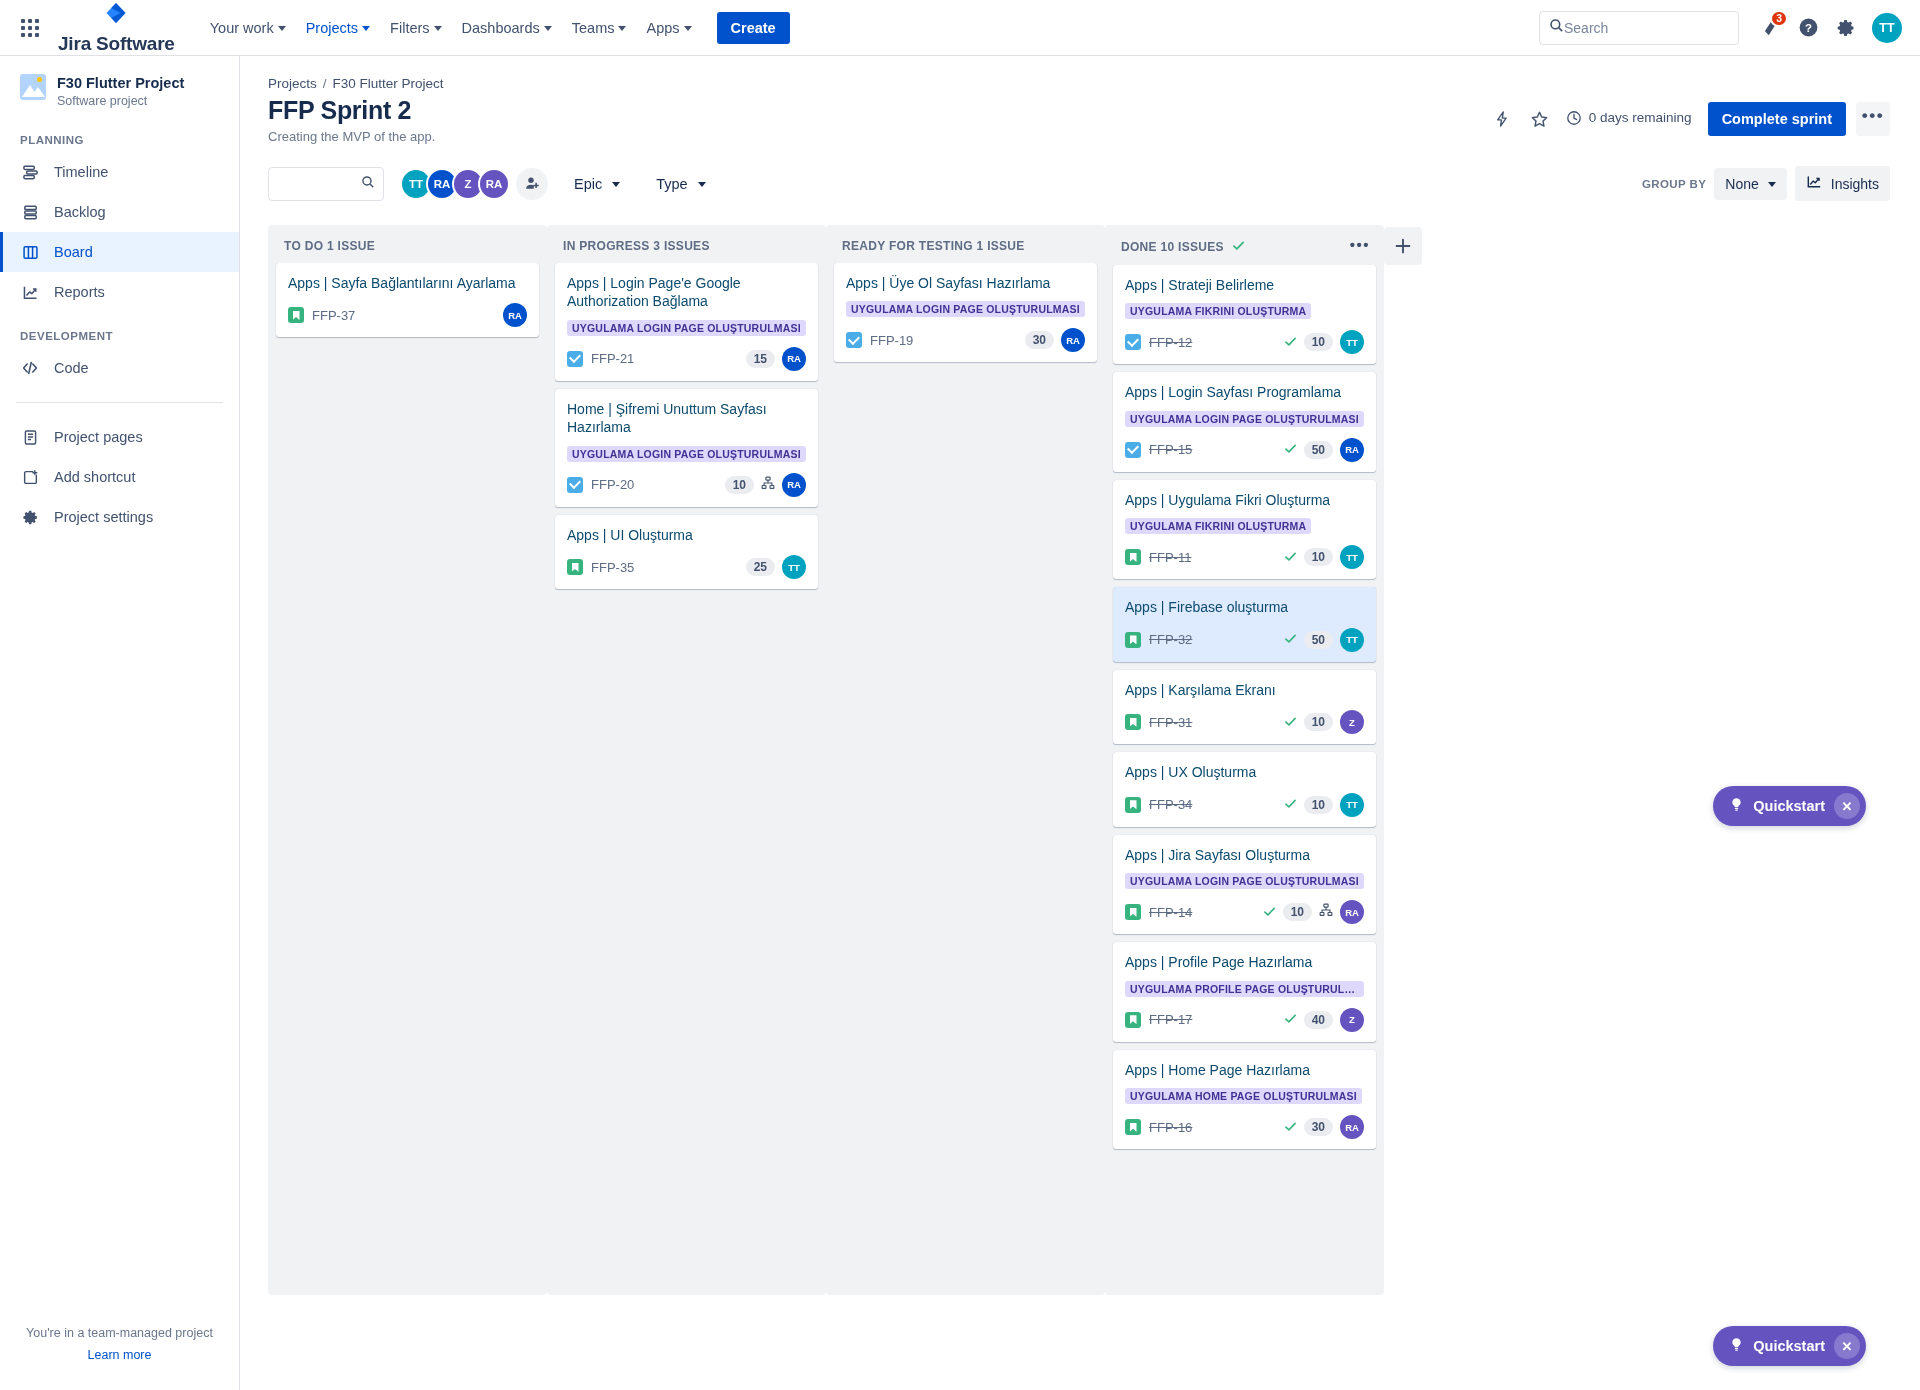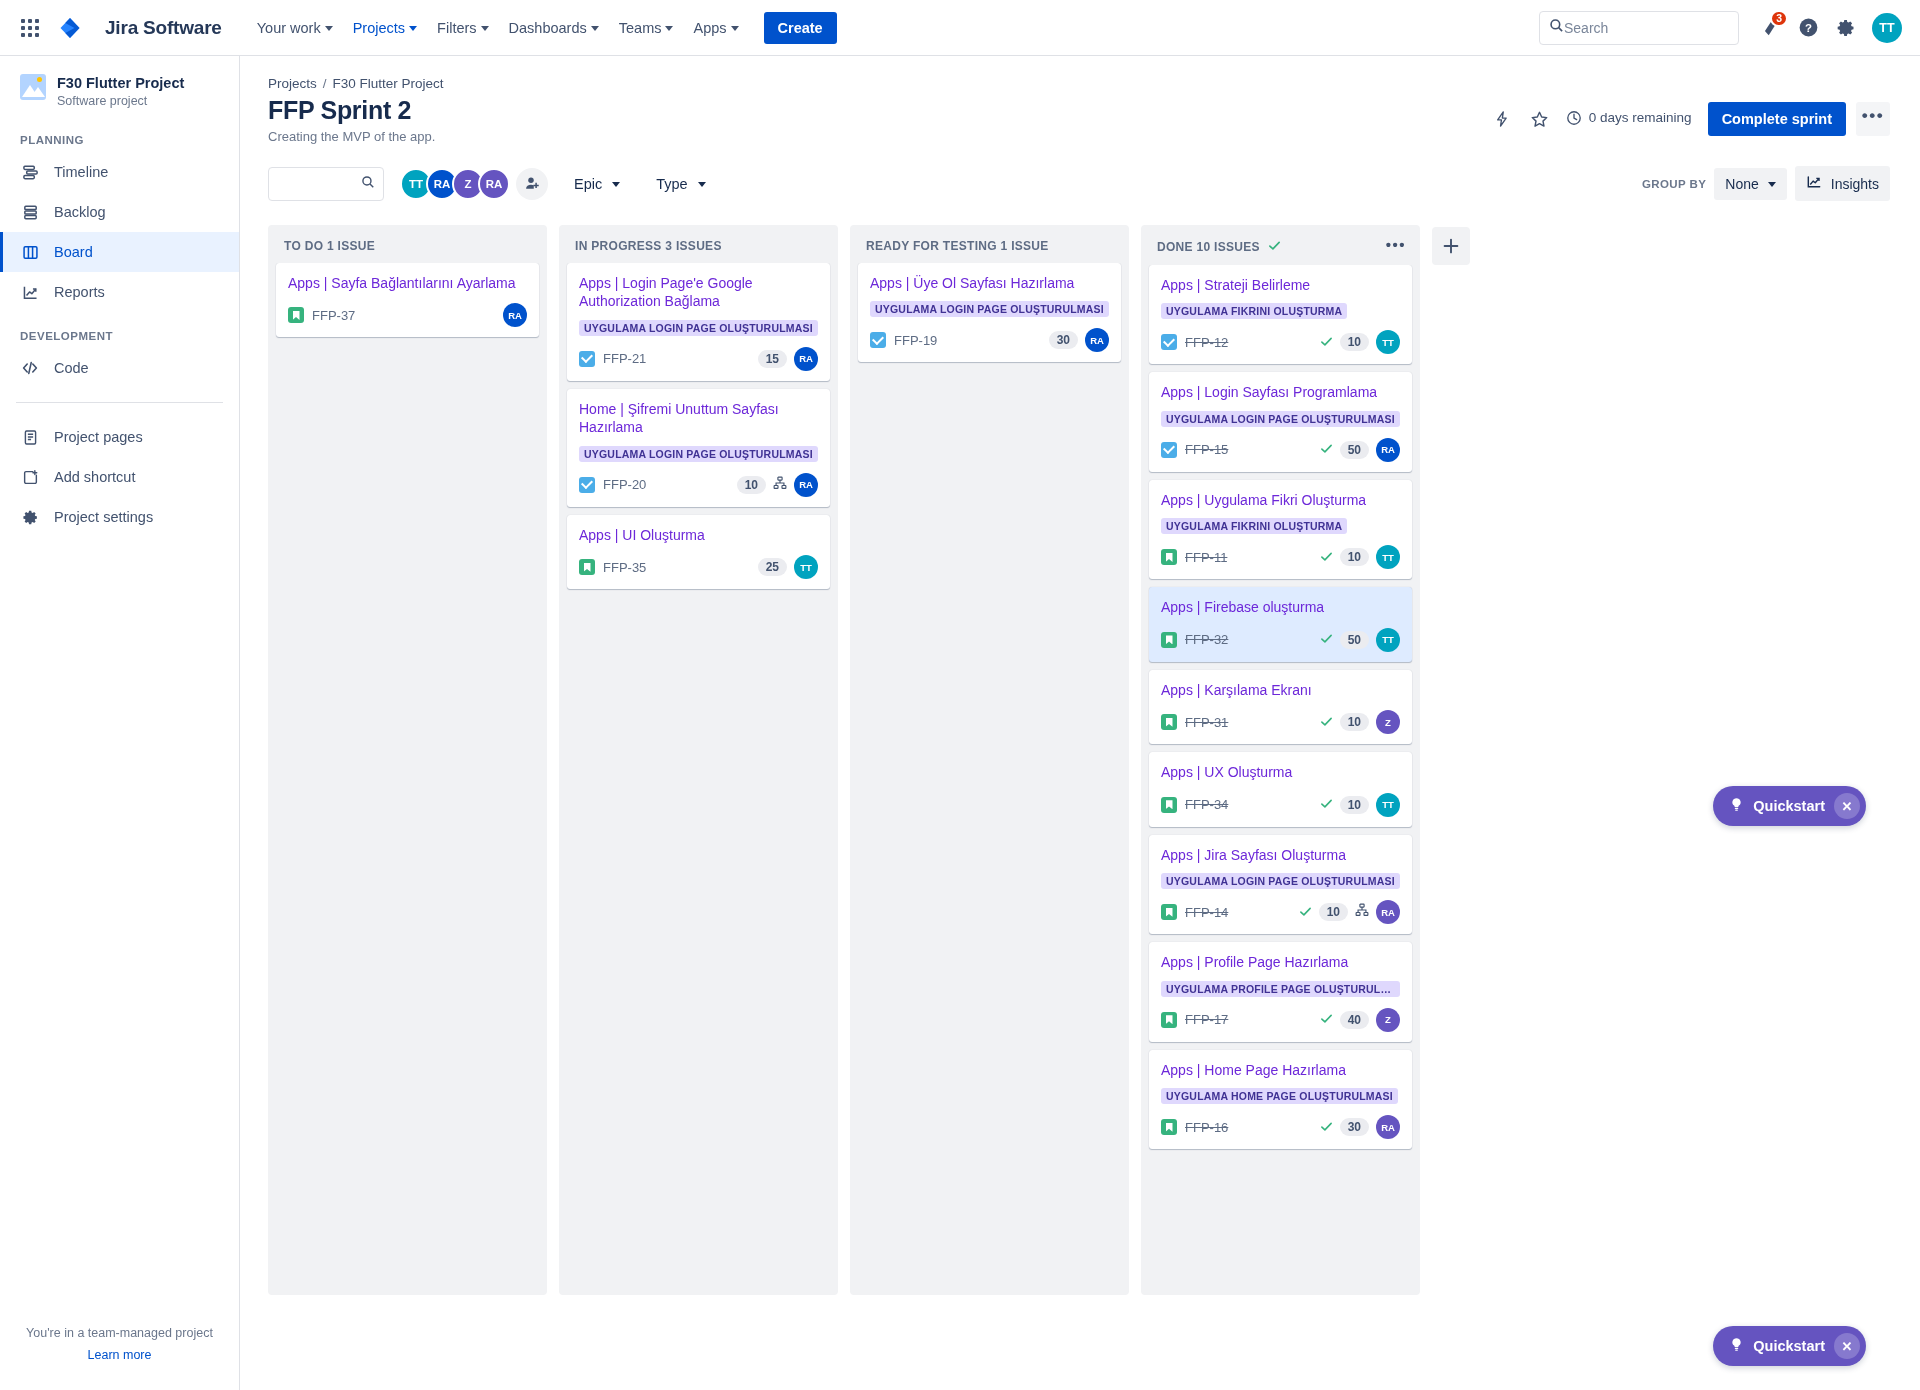--- a/index.html
+++ b/index.html
@@ -18,21 +18,21 @@
     border-bottom: 1px solid #dfe1e6;
     display: flex; align-items: center;
     padding: 0 10px 0 14px;
     position: relative;
   }
   .apps-grid { width: 32px; height: 32px; display: grid;
     grid-template-columns: repeat(3, 4px); grid-template-rows: repeat(3, 4px);
     gap: 3px; align-content: center; justify-content: center; cursor: pointer;
     border-radius: 3px; }
   .apps-grid i { background: #42526e; width: 4px; height: 4px; border-radius: 1px; display:block;}
-  .brand { display: flex; align-items: center; gap: 23px; margin-left: 12px; cursor: pointer; }
+  .brand { display: flex; align-items: center; gap: 8px; margin-left: 12px; cursor: pointer; flex-direction: column; }
   .brand-logo { width: 24px; height: 24px; position: relative; }
   .brand-text { font-size: 19px; font-weight: 600; color: #253858; letter-spacing: -.2px; white-space: nowrap;}
   .navitems { display: flex; align-items: center; margin-left: 26px; gap: 2px; }
   .navitem {
     font-size: 14.5px; color: #42526e; padding: 7px 9px; border-radius: 3px;
     cursor: pointer; display: flex; align-items: center; gap: 4px; white-space: nowrap;
     position: relative;
   }
   .navitem.active { color: #0052cc; }
   .navitem.active::after {
@@ -154,41 +154,41 @@
   }
   .toolbar-right { margin-left: auto; display:flex; align-items:center; gap: 8px; }
   .groupby-label { font-size: 11.5px; font-weight:700; color: #6b778c; letter-spacing:.4px;}
   .pill-btn {
     display:flex; align-items:center; gap:9px; background:#f1f2f4; border-radius:3px;
     padding: 8px 11px; font-size:14px; color:#172b4d; cursor:pointer; font-weight:500;
   }
 
   
   .board {
-    margin-top: 24px; display: flex; gap: 12px; padding-right: 24px;
+    margin-top: 24px; display: flex; gap: 0; padding-right: 24px;
     flex: 1; min-height: 0; overflow: hidden;
   }
   .col {
     width: 279px; flex: 0 0 279px; background: #f1f2f4; border-radius: 4px;
     display: flex; flex-direction: column; max-height: 1070px;
   }
   .col-head {
     display: flex; align-items: center; gap: 8px; padding: 14px 14px 10px 16px;
     font-size: 12px; font-weight: 600; color: #5e6c84; letter-spacing: .3px;
     text-transform: uppercase; white-space: nowrap;
   }
   .col-head .dots { margin-left:auto; color:#42526e; font-size:15px; letter-spacing:1.5px;
                     cursor:pointer; line-height:.6; padding-bottom:5px;}
   .col-body { padding: 0 8px 10px; overflow: hidden; flex:1; }
   .card {
     background: #fff; border-radius: 3px; box-shadow: 0 1px 1px rgba(9,30,66,.25), 0 0 1px rgba(9,30,66,.2);
     padding: 11px 12px 10px; margin-bottom: 8px; cursor: pointer;
   }
   .card.selected { background: #deebff; }
-  .card-title { font-size: 14px; color: #6d28d9; line-height: 1.32; }
+  .card-title { font-size: 14px; color: #0c4a6e; line-height: 1.32; }
   .epic-tag {
     display: inline-block; background: #dfd8fd; color: #403294; font-size: 10.5px;
     font-weight: 700; padding: 2px 5px; border-radius: 3px; margin-top: 9px;
     letter-spacing: .2px; max-width: 100%; overflow: hidden; text-overflow: ellipsis;
     white-space: nowrap; vertical-align: top;
   }
   .card-foot { display:flex; align-items:center; gap: 8px; margin-top: 11px; }
   .type-ico { width: 16px; height: 16px; flex: 0 0 16px; border-radius: 3px; position: relative;
               display:flex;align-items:center;justify-content:center; }
   .type-story { background: #36b37e; }

